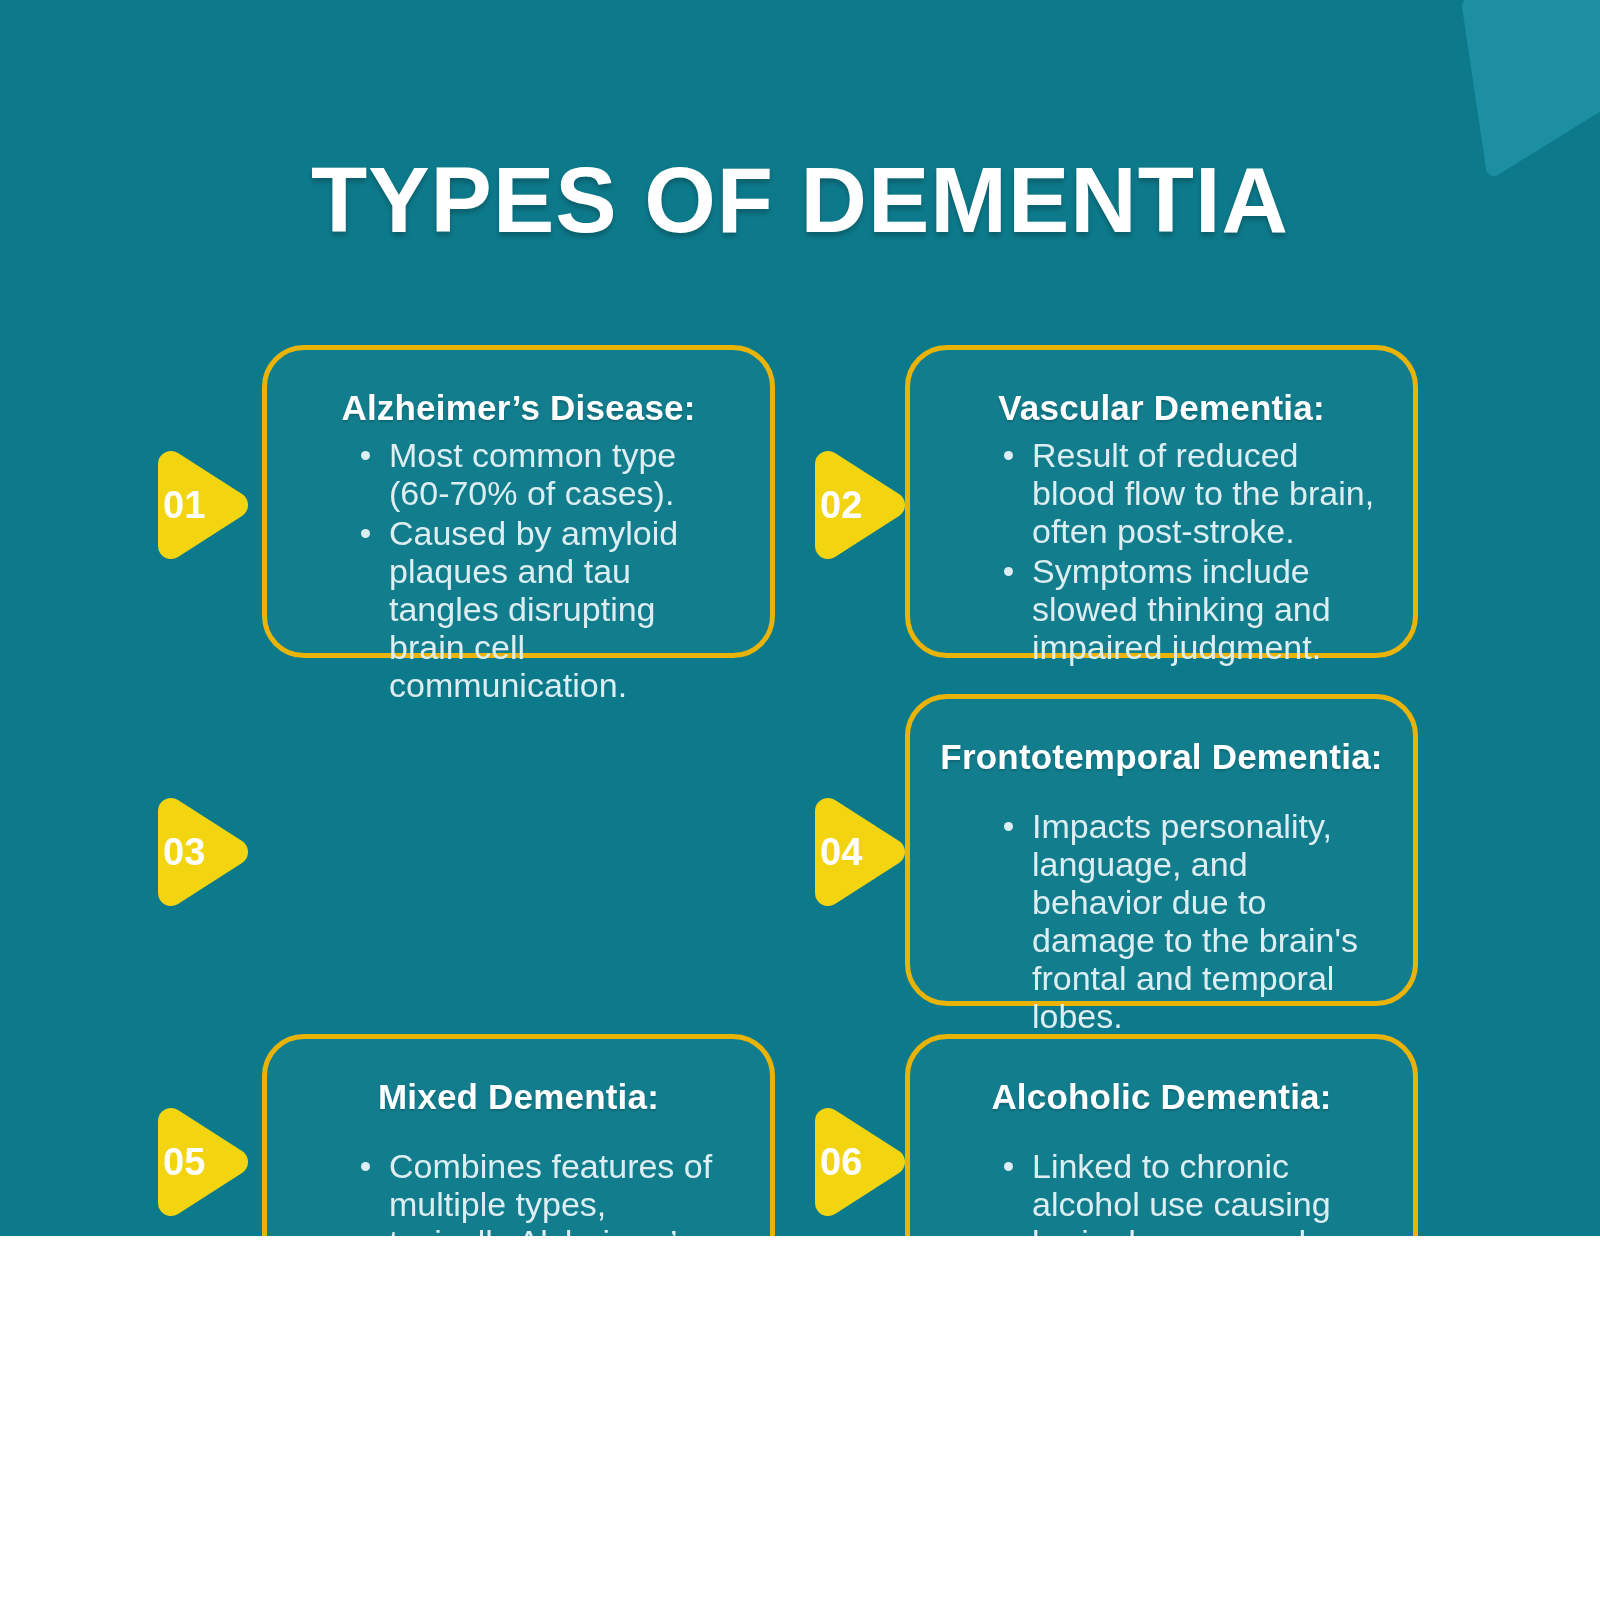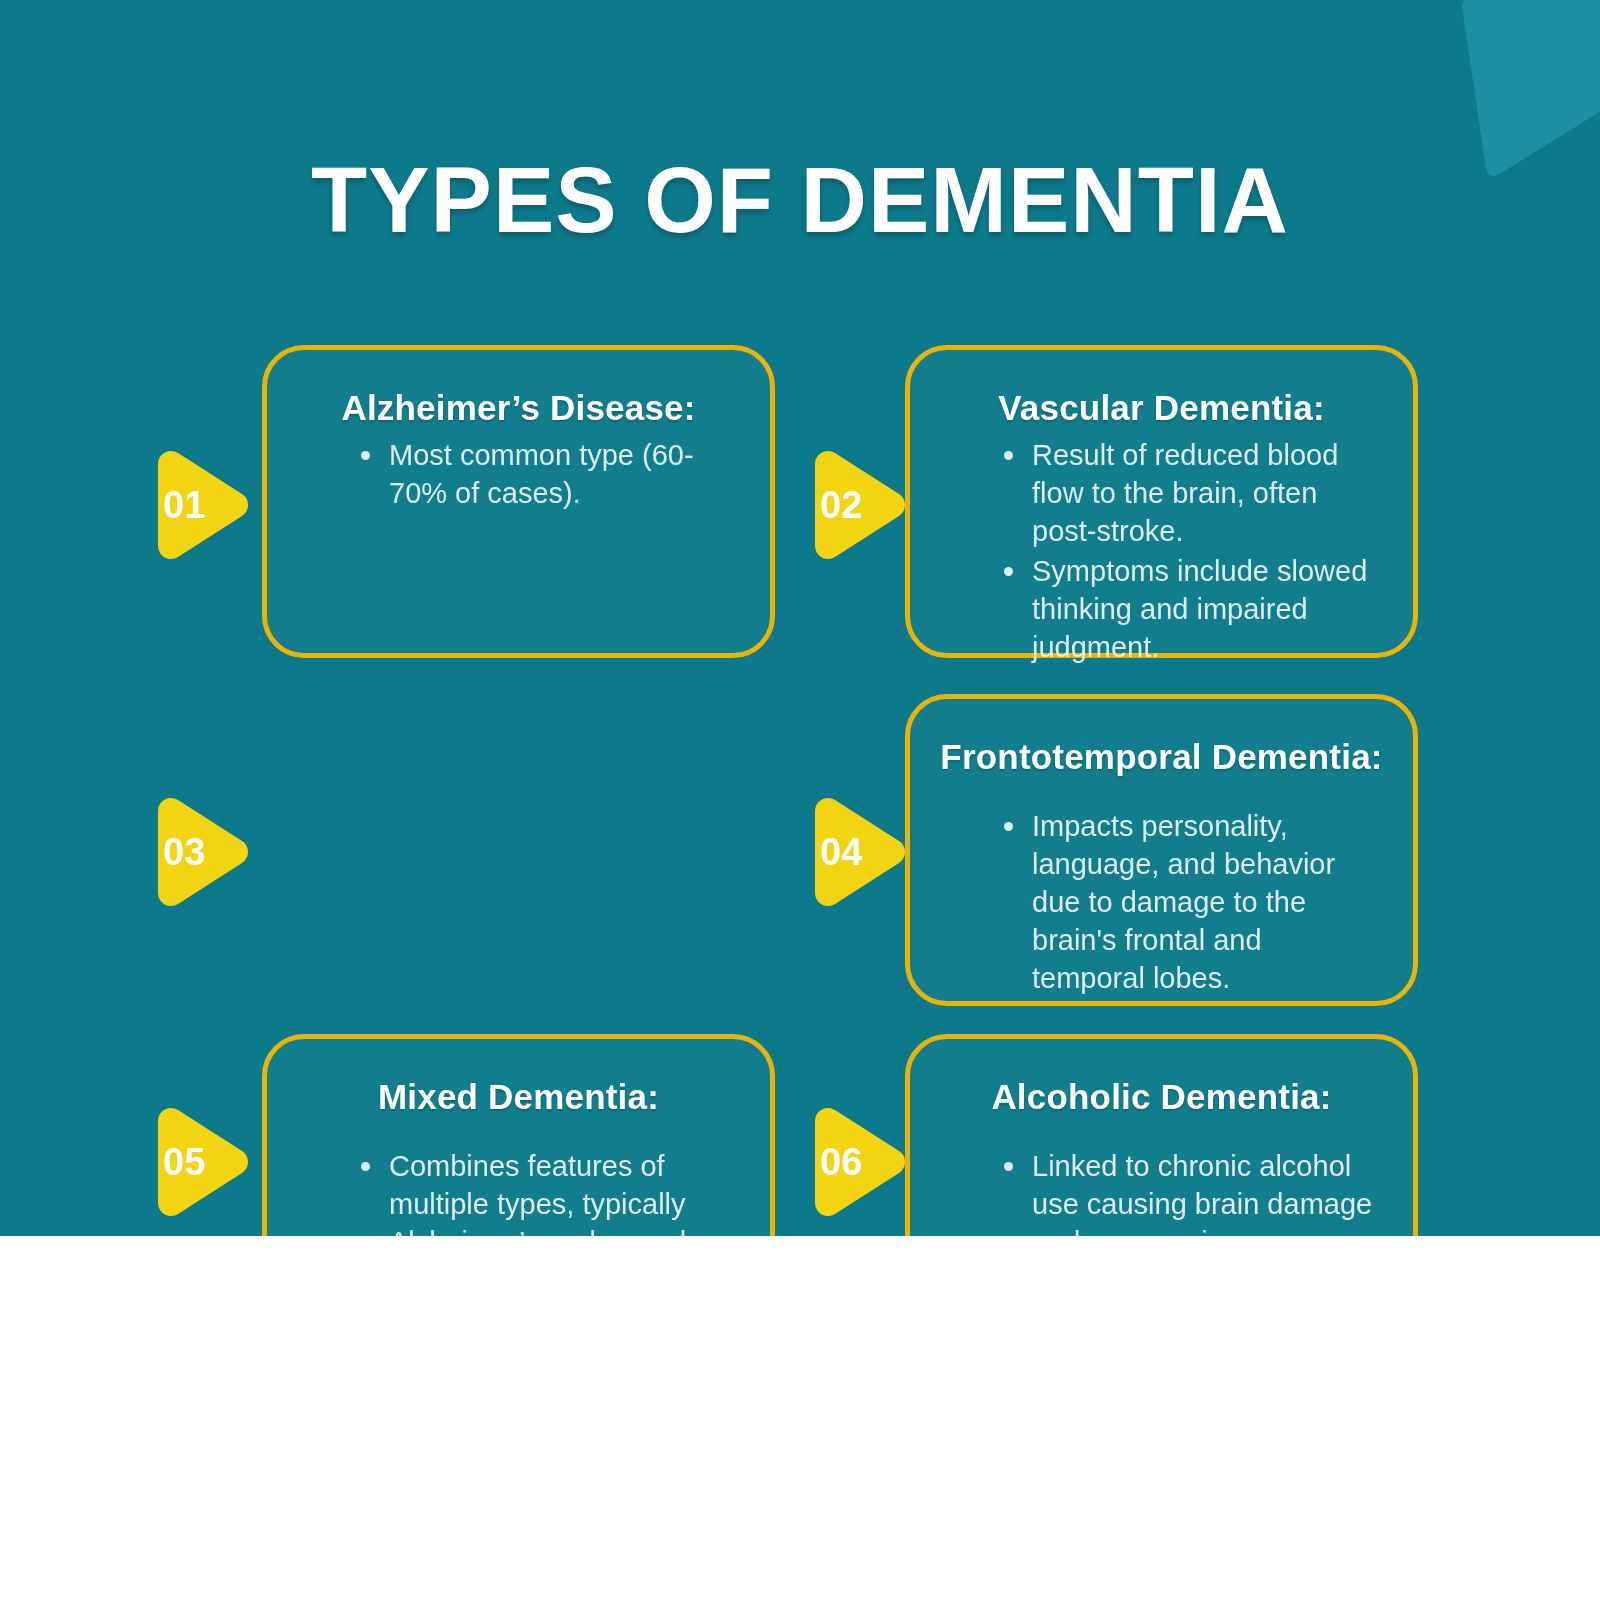--- a/index.html
+++ b/index.html
@@ -27,21 +27,21 @@
   .card5{left:262px;top:1034px;width:513px;height:325px;}
   .card6{left:905px;top:1034px;width:513px;height:325px;}
   .card-heading{
     margin:0;text-align:center;color:#FFFFFF;font-size:35px;font-weight:700;
     letter-spacing:.2px;text-shadow:0 2px 2px rgba(8,42,48,.25);
   }
   .bullets{list-style:none;margin:8px 0 0 0;padding:0 6px 0 58px;}
   .roomy .bullets{margin-top:30px;}
   .bullets li{
     position:relative;padding-left:34px;margin-top:2px;
-    color:#DDEEF2;font-size:29px;line-height:38px;
+    color:#DDEEF2;font-size:34px;line-height:38px;
   }
   .bullets li::before{
     content:"";position:absolute;left:6px;top:15px;width:9px;height:9px;
     border-radius:50%;background:#DDEEF2;
   }
   .badge{position:absolute;width:100px;height:110px;}
   .badge.col1{left:151px;} .badge.col2{left:808px;}
   .badge.row1{top:450px;} .badge.row2{top:797px;} .badge.row3{top:1107px;}
   .badge svg{position:absolute;left:0;top:0;}
   .badge-number{
@@ -70,20 +70,21 @@
   <svg class="corner-accent" viewBox="0 0 200 190">
     <path d="M70 6 L194 6 L194 106 L94 168 Z" fill="#1C8FA3" stroke="#1C8FA3" stroke-width="16" stroke-linejoin="round"></path>
   </svg>
 
   <h1 class="page-title">TYPES OF DEMENTIA</h1>
 
   <div class="card card1">
     <h2 class="card-heading">Alzheimer’s Disease:</h2>
     <ul class="bullets">
       <li>Most common type (60-70% of cases).</li>
+      <li>Caused by amyloid plaques and tau tangles disrupting brain cell communication.</li>
     </ul>
   </div>
 
   <div class="card card2">
     <h2 class="card-heading">Vascular Dementia:</h2>
     <ul class="bullets">
       <li>Result of reduced blood flow to the brain, often post-stroke.</li>
       <li>Symptoms include slowed thinking and impaired judgment.</li>
     </ul>
   </div>

